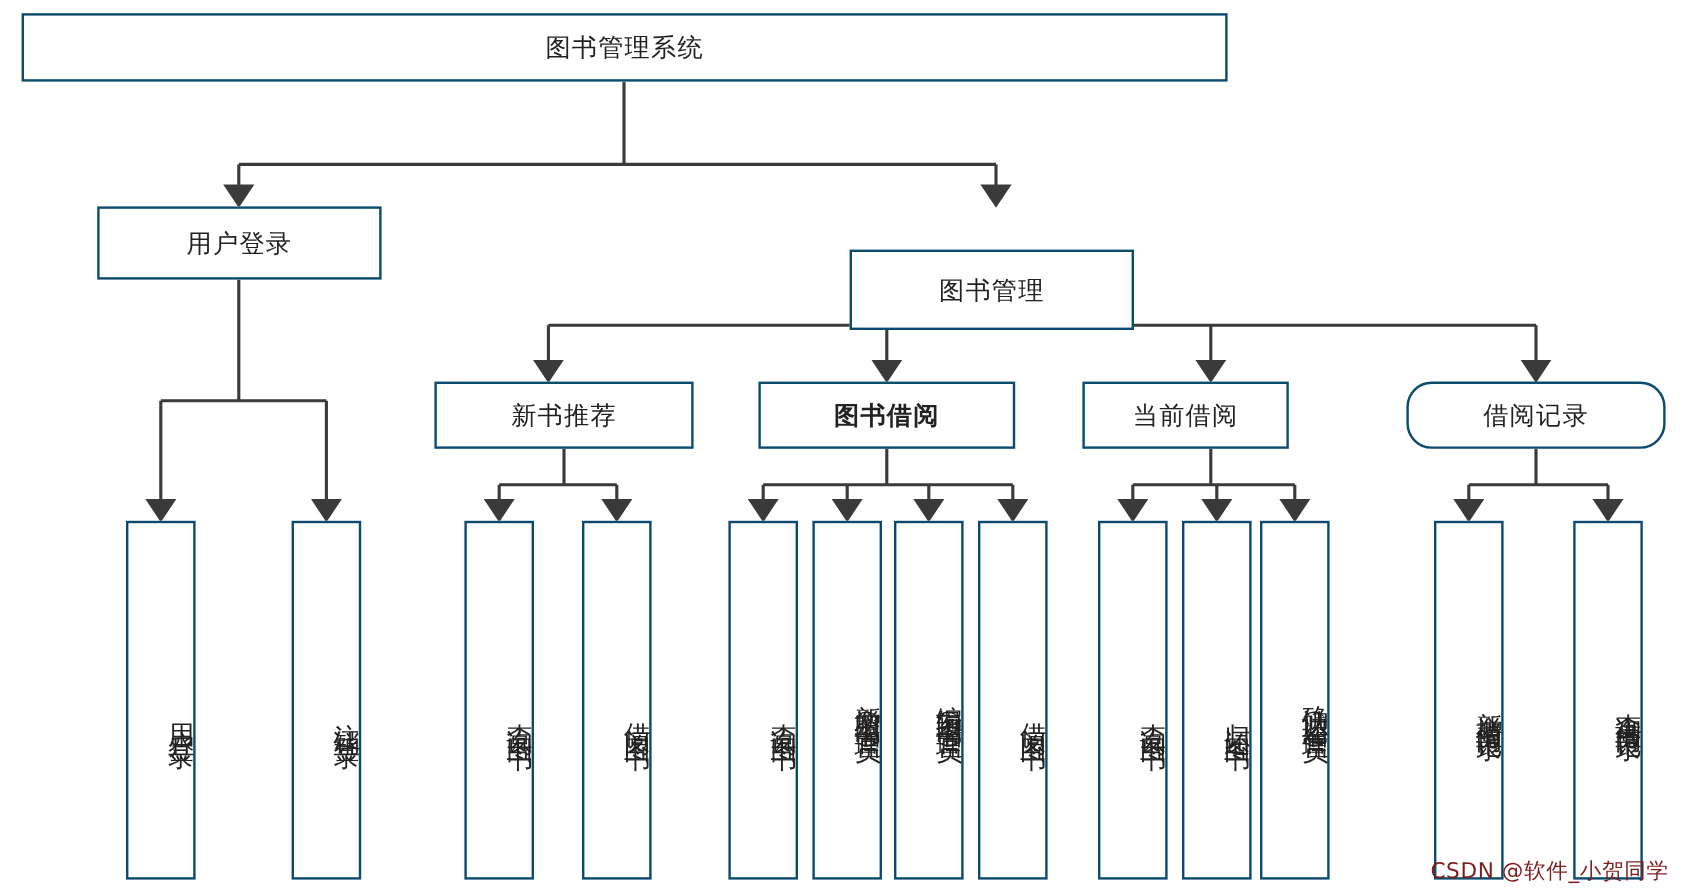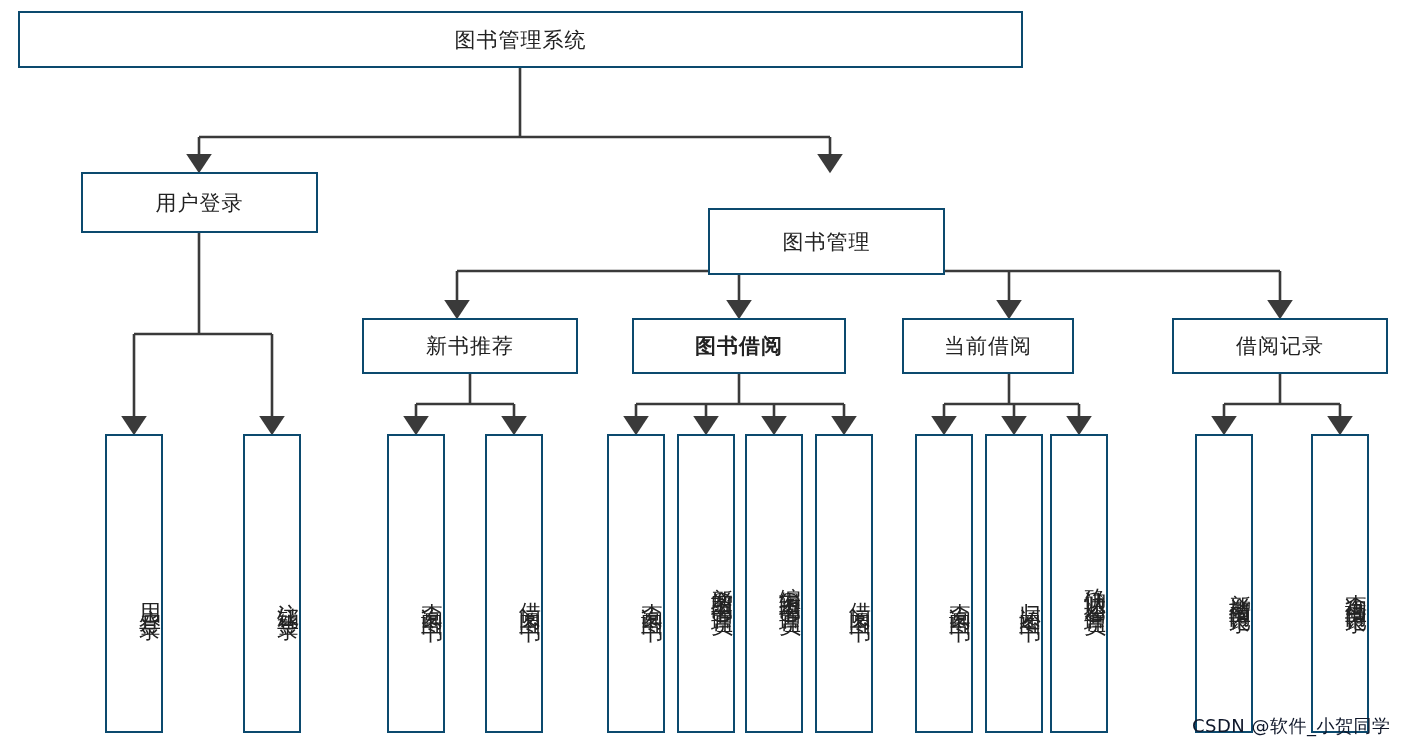--- a/index.html
+++ b/index.html
@@ -55,21 +55,21 @@
   .node.v.tall {
     padding-top: 8px;
     letter-spacing: 4px;
   }
   .node-title {
     font-size: 23px;
   }
   .watermark {
     position: absolute;
     font-size: 18px;
-    color: #0f172a;
+    color: #7f1d1d;
     white-space: nowrap;
     letter-spacing: 0.5px;
   }
 </style>
 </head>
 <body>
 
 <div id="diagram">
 
   <svg id="edges" viewBox="0 0 1405 747">
@@ -123,21 +123,21 @@
   </svg>
 
   <div class="node h node-title" style="left:18px; top:11px; width:1005px; height:57px;">图书管理系统</div>
 
   <div class="node h" style="left:81px; top:172px; width:237px; height:61px;">用户登录</div>
   <div class="node h" style="left:708px; top:172px; width:237px; height:67px;margin-top:36px;">图书管理</div>
 
   <div class="node h" style="left:362px; top:318px; width:216px; height:56px;text-align:right;">新书推荐</div>
   <div class="node h" style="left:632px; top:318px; width:214px; height:56px;font-weight:bold;">图书借阅</div>
   <div class="node h" style="left:902px; top:318px; width:172px; height:56px;">当前借阅</div>
-  <div class="node h" style="left:1172px; top:318px; width:216px; height:56px;">借阅记录</div>
+  <div class="node h" style="left:1172px; top:318px; width:216px; height:56px;border-radius:21px;">借阅记录</div>
 
   <div class="node v" style="left:105px; top:434px; width:58px; height:299px;">用户登录</div>
   <div class="node v" style="left:243px; top:434px; width:58px; height:299px;">注销登录</div>
 
   <div class="node v" style="left:387px; top:434px; width:58px; height:299px;">查询图书</div>
   <div class="node v" style="left:485px; top:434px; width:58px; height:299px;">借阅图书</div>
 
   <div class="node v" style="left:607px; top:434px; width:58px; height:299px;">查询图书</div>
   <div class="node v tall" style="left:677px; top:434px; width:58px; height:299px;">新增图书（管理员）</div>
   <div class="node v tall" style="left:745px; top:434px; width:58px; height:299px;">编辑图书（管理员）</div>

